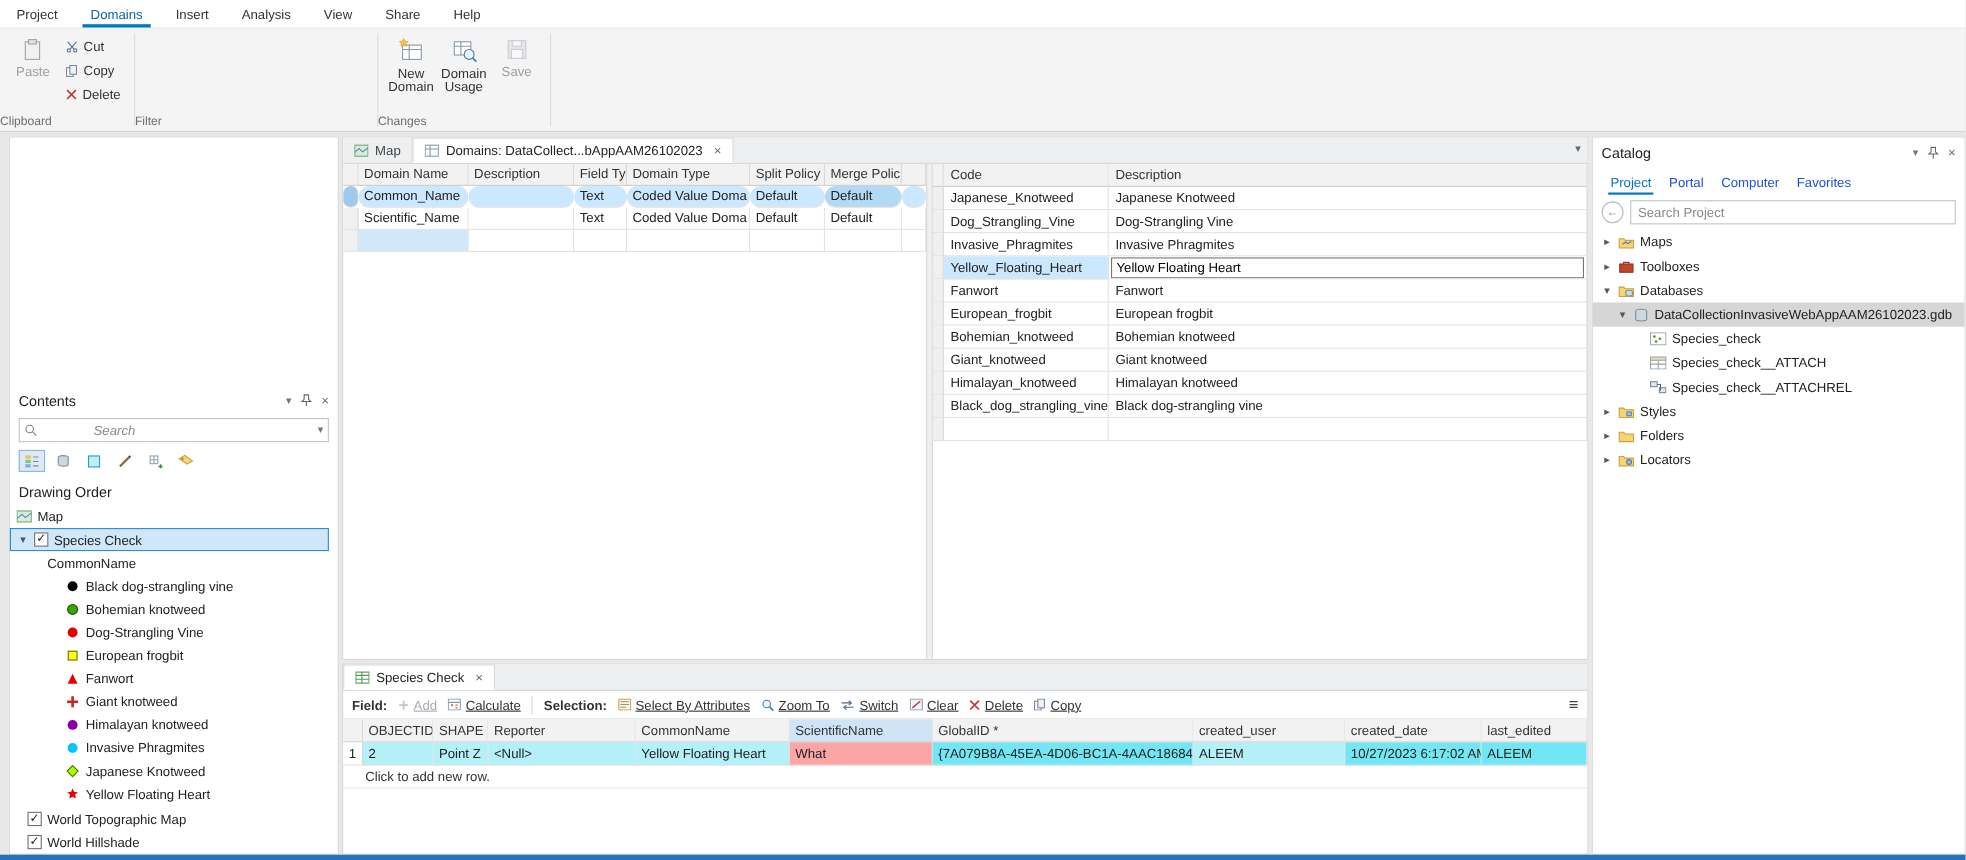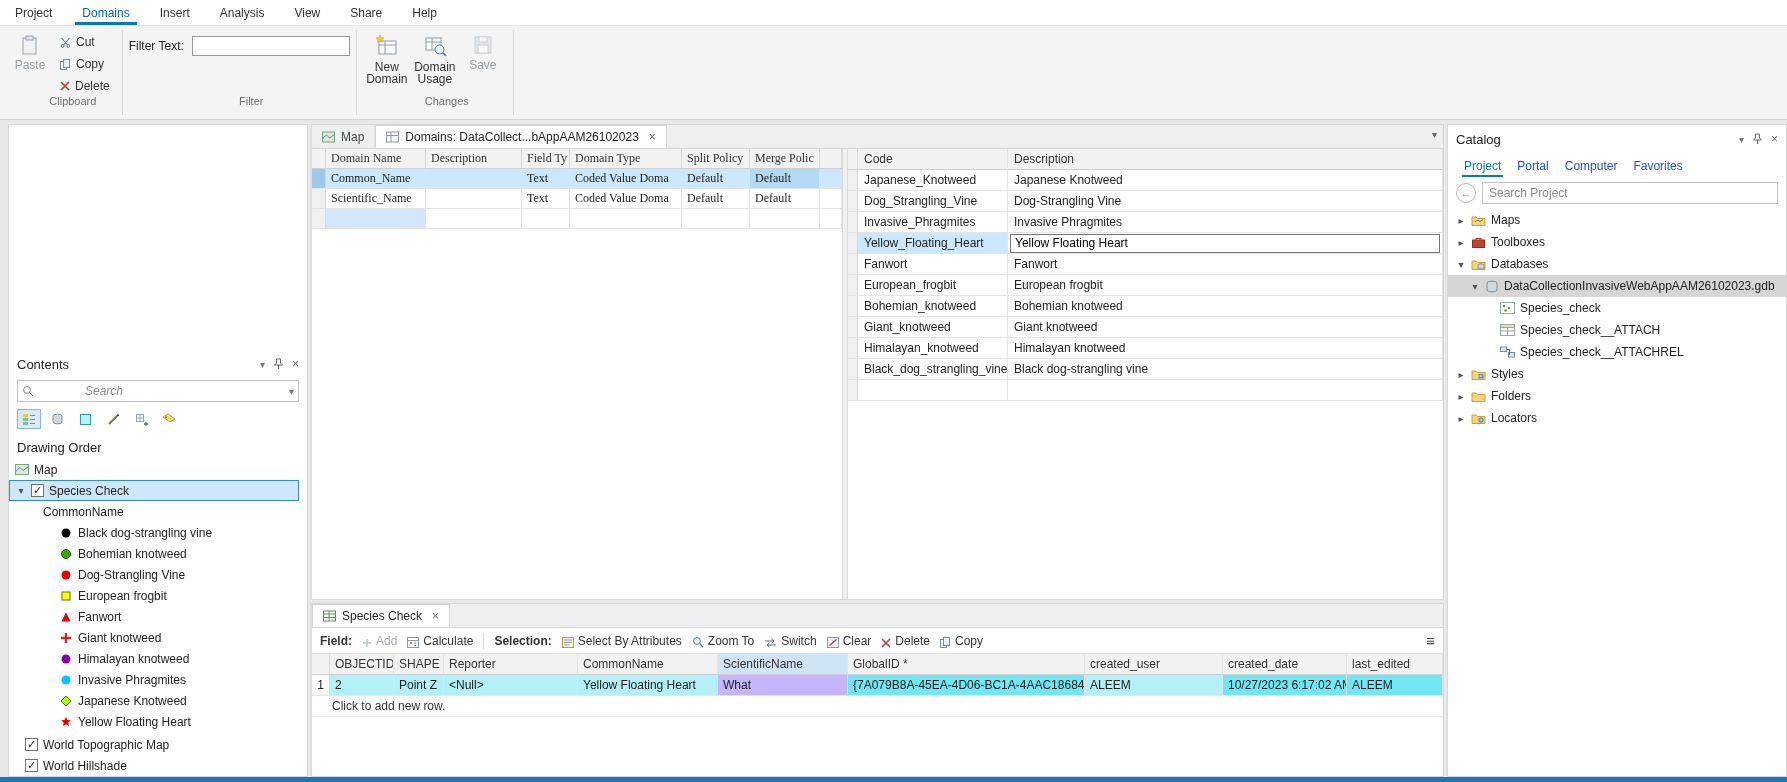--- a/index.html
+++ b/index.html
@@ -10,21 +10,21 @@
   
   .menubar { height:26px; background:#fff; display:flex; align-items:stretch; border-bottom:1px solid #e3e3e3; flex:0 0 26px;}
   .mtab { padding:0 15px; display:flex; align-items:center; color:#333; position:relative; cursor:default;}
   .mtab.active { color:#0a64a4; }
   .mtab.active::after { content:""; position:absolute; left:8px; right:8px; bottom:0; height:3px; background:#0079c1; }
   .ctx-group { display:flex; margin-left:42px; border-left:1px solid #d8d8d8; border-right:1px solid #d8d8d8; background:#fbfdfd;}
 
   
   .ribbon { height:94px; background:#f4f4f4; border-bottom:1px solid #d5d5d5; display:flex; flex:0 0 94px;}
   .rgroup { position:relative; padding:4px 6px 18px 6px; display:flex; align-items:flex-start;}
-  .rgroup-label { position:absolute; bottom:12px; left:0; right:0; text-align:center; color:#6e6e6e; font-size:11px;padding-left:24px;}
+  .rgroup-label { position:absolute; bottom:2px; left:0; right:0; text-align:left; color:#6e6e6e; font-size:11px;}
   .rg-sep { width:1px; background:#dcdcdc; margin:4px 0;}
   .btn-large { width:48px; display:flex; flex-direction:column; align-items:center; gap:3px; padding:4px 2px; color:#333; text-align:center; line-height:12px;}
   .btn-large.disabled { color:#9aa0a6; }
   .btn-col { display:flex; flex-direction:column; gap:2px; padding-top:2px;}
   .btn-small { display:flex; align-items:center; gap:5px; padding:2px 6px; color:#333; height:20px;}
   .filter-body { display:flex; align-items:flex-start; gap:8px; padding-top:6px;}
   .filter-input { width:158px; height:20px; border:1px solid #999; background:#fff; font:12px "Liberation Sans",sans-serif; padding:0 4px;}
 
   
   .workspace { flex:1; display:flex; gap:3px; padding:4px 0 0 8px; min-height:0;}
@@ -64,24 +64,24 @@
   .tab-close { color:#666; margin-left:4px; font-size:12px;}
   .doc-chev { position:absolute; right:6px; top:4px; color:#666; font-size:10px;}
 
   
   .dom-body { flex:1; display:flex; min-height:0;}
   .dom-left { width:530px; flex:0 0 530px; overflow:hidden;}
   .dom-split { width:6px; background:#f0f0f0; border-left:1px solid #d9d9d9; border-right:1px solid #d9d9d9;}
   .dom-right { flex:1; overflow:hidden;}
 
   .dom-row { display:grid; grid-template-columns:14px 100px 96px 48px 112px 68px 70px 1fr; height:20px;}
-  .dom-row > div { border-right:1px solid #e4e4e4; border-bottom:1px solid #e4e4e4; padding:0 5px; line-height:19px; overflow:hidden; white-space:nowrap;font-family:Liberation Serif, serif;}
+  .dom-row > div { border-right:1px solid #e4e4e4; border-bottom:1px solid #e4e4e4; padding:0 5px; line-height:19px; overflow:hidden; white-space:nowrap;}
   .dom-row > div:first-child { background:#f0f0f0; border-right:1px solid #d8d8d8; padding:0;}
   .dom-head > div { background:#f2f2f2 !important; color:#333; border-right:1px solid #d8d8d8; border-bottom:1px solid #cfcfcf;}
-  .dom-row.sel > div { background:#cce8ff; }
+  .dom-row.sel > div { background:#cce8ff;border-radius:10px; }
   .dom-row.sel > div:first-child { background:#9fc9ea; }
   .dom-row.sel > div.activecell { background:#b3d9f5; }
   .dom-row.newrow > div.firstcell { background:#d2e8fa; }
 
   .code-row { display:grid; grid-template-columns:10px 150px 1fr; height:21px;}
   .code-row > div { border-right:1px solid #e4e4e4; border-bottom:1px solid #e4e4e4; padding:0 6px; line-height:20px; overflow:hidden; white-space:nowrap;}
   .code-row > div:first-child { background:#f0f0f0; border-right:1px solid #d8d8d8; padding:0;}
   .code-head > div { background:#f2f2f2 !important; color:#333; border-bottom:1px solid #cfcfcf;}
   .code-row.sel .code-cell { background:#cce8ff; }
   .code-row.sel .desc-cell { padding:0 2px; }
@@ -97,35 +97,35 @@
   .cat-search input { flex:1; height:22px; border:1px solid #c3c3c3; font:12px "Liberation Sans",sans-serif; padding:0 6px; color:#555;}
   .cat-search input::placeholder { color:#8a8a8a; }
   .cat-row { height:22px; display:flex; align-items:center; gap:5px; padding-left:8px; white-space:nowrap; overflow:hidden;}
   .cat-row.lv1 { padding-left:22px; }
   .cat-row.lv2 { padding-left:52px; }
   .cat-row.sel { background:#d6d6d6; }
 
   
   .attr-panel { height:174px; flex:0 0 174px;}
   .attr-toolbar { height:26px; display:flex; align-items:center; gap:10px; padding:0 8px; border-bottom:1px solid #e0e0e0; color:#333;}
-  .tb-item { display:flex; align-items:flex-end; gap:4px;}
+  .tb-item { display:flex; align-items:center; gap:4px;text-decoration:underline;}
   .tb-item.disabled { color:#a7adb3;}
   .tb-sep { width:1px; height:16px; background:#d8d8d8;}
   .tb-bold { font-weight:bold; }
   .tb-right { margin-left:auto; color:#444; font-size:15px;}
 
   .attr-row { display:grid; grid-template-columns:18px 64px 50px 134px 140px 130px 237px 138px 124px 1fr; height:21px;}
   .attr-row > div { border-right:1px solid #e4e4e4; border-bottom:1px solid #e4e4e4; padding:0 5px; line-height:20px; overflow:hidden; white-space:nowrap;}
   .attr-row > div:first-child { background:#f0f0f0; border-right:1px solid #d8d8d8; text-align:center; padding:0;}
   .attr-head > div { background:#f2f2f2 !important; color:#333; border-bottom:1px solid #cfcfcf;}
   .attr-head > div.hl { background:#cfe4f7 !important; }
   .attr-row.sel > div { background:#b3f0f8; }
   .attr-row.sel > div:first-child { background:#fff; color:#222;}
   .attr-row.sel > div.c-strong { background:#72e7f3; }
-  .attr-row.sel > div.c-edit { background:#c4b5fd; }
+  .attr-row.sel > div.c-edit { background:#fca5a5; }
   .attr-hint { height:21px; line-height:20px; padding-left:20px; color:#333; border-bottom:1px solid #ececec;}
 
   .statusbar { height:5px; background:#2473b8; flex:0 0 5px;}
 
   .ico { display:inline-block; vertical-align:middle; flex:none;}
 </style>
 </head>
 <body>
 
 <div class="app">
@@ -170,24 +170,20 @@
               <path d="M1 1l8 8M9 1L1 9" stroke="#c23b3b" stroke-width="1.6"></path>
             </svg>
           <span>Delete</span>
         </div>
       </div>
       <div class="rgroup-label">Clipboard</div>
     </div>
     <div class="rg-sep"></div>
 
     <div class="rgroup" style="min-width:220px;">
-      <div class="filter-body">
-        <span style="padding-top:3px;">Filter Text:</span>
-        <input class="filter-input" value="" style="">
-      </div>
       <div class="rgroup-label">Filter</div>
     </div>
     <div class="rg-sep"></div>
 
     <div class="rgroup">
       <div class="btn-large">
         <svg class="ico" width="24" height="24">
             <rect x="4" y="7" width="17" height="13" fill="#fff" stroke="#8a99a8"></rect>
             <line x1="4" y1="11" x2="21" y2="11" stroke="#8a99a8"></line>
             <line x1="10" y1="7" x2="10" y2="20" stroke="#8a99a8"></line>

